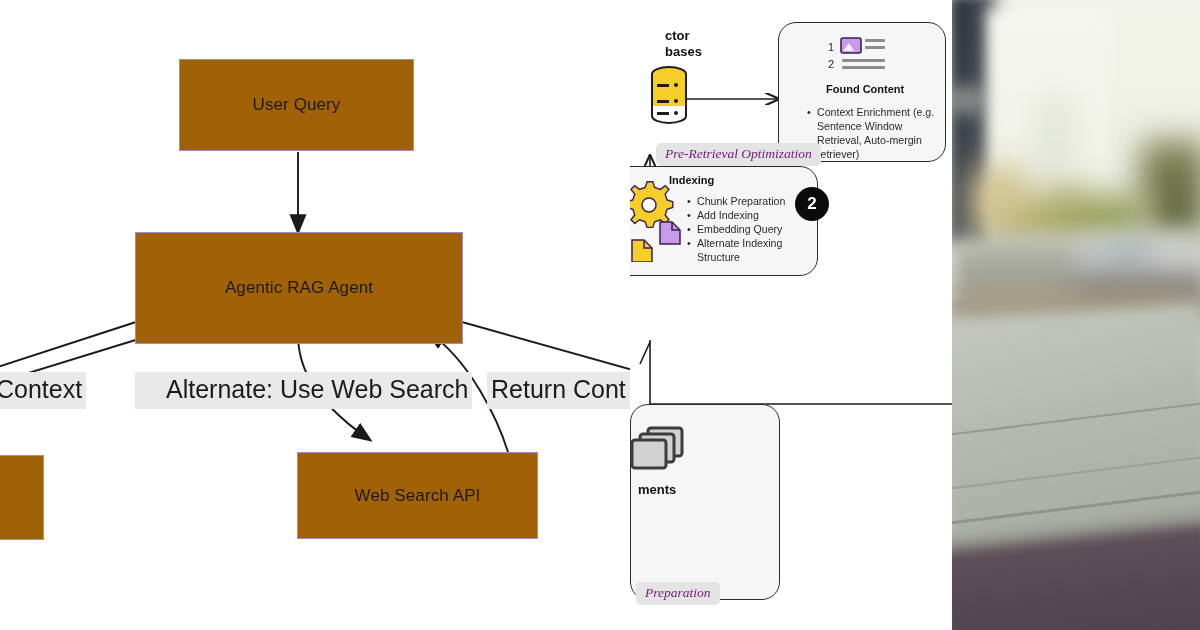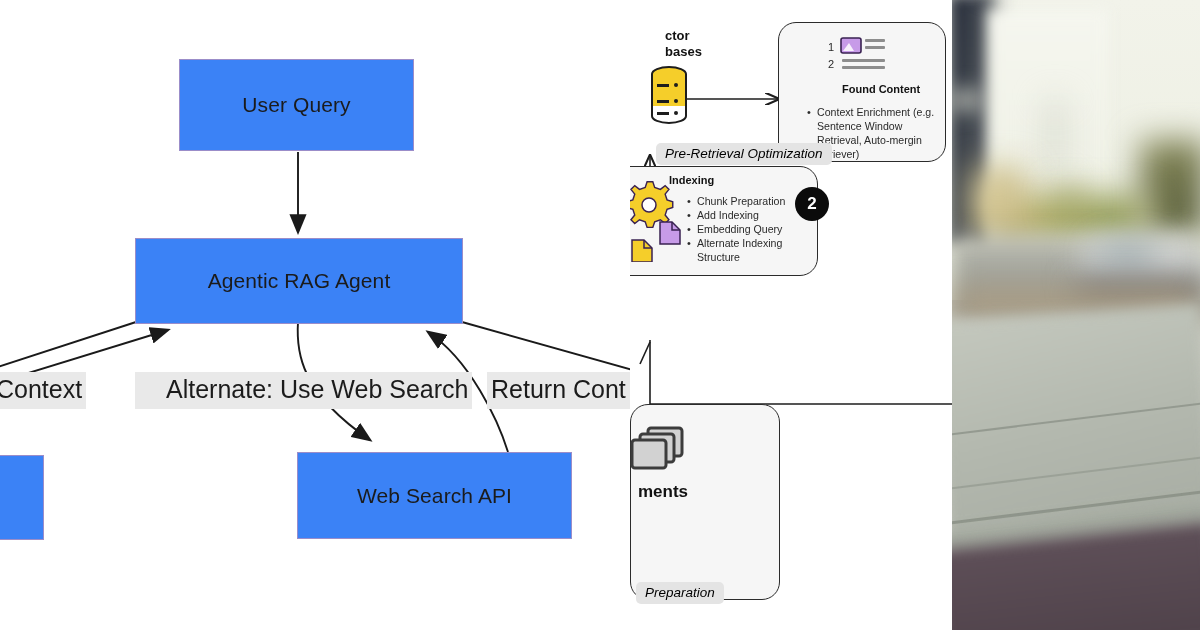--- a/index.html
+++ b/index.html
@@ -8,52 +8,52 @@
     font-family:"Liberation Sans", sans-serif;
     background:#ffffff;overflow:hidden;
   }
   #stage{position:relative;width:1200px;height:630px;overflow:hidden;background:#fff;}
 
   
   #panel-flow{position:absolute;left:0;top:0;width:630px;height:630px;background:#ffffff;overflow:hidden;}
   #flow-svg{position:absolute;left:0;top:0;width:630px;height:630px;}
   .mnode{
     position:absolute;box-sizing:border-box;
-    background:#3b82f6;border:1.6px solid #9B8DC9;
+    background:#a16207;border:1.6px solid #9B8DC9;
     display:flex;align-items:center;justify-content:center;
-    color:#1b1b1b;font-size:21px;letter-spacing:.1px;
+    color:#1b1b1b;font-size:17px;letter-spacing:.1px;
     font-family:"Liberation Sans", sans-serif;white-space:nowrap;
   }
   .edge-label{
     position:absolute;background:#E9E9E9;color:#1b1b1b;
     font-size:25px;line-height:1;padding:5px 4px 7px 4px;white-space:nowrap;
   }
 
   
   #panel-rag{position:absolute;left:630px;top:0;width:322px;height:630px;background:#ffffff;overflow:hidden;}
   #rag-inner{position:absolute;left:-392px;top:-66px;width:740px;height:770px;}
   .outer-frame{
     position:absolute;left:18px;top:24px;width:700px;height:716px;
     border:1.5px solid #2b2b2b;border-radius:26px;background:transparent;
   }
   .stage-card{
     position:absolute;box-sizing:border-box;
     background:#F6F6F6;border:1.3px solid #2b2b2b;border-radius:18px;
   }
   .stage-tab{
-    position:absolute;background:#E4E4E4;color:#000000;
+    position:absolute;background:#E4E4E4;color:#701a75;
     font-style:italic;font-size:13.5px;border-radius:5px;
-    padding:3px 9px 4px 9px;white-space:nowrap;font-family:Liberation Sans, sans-serif;
+    padding:3px 9px 4px 9px;white-space:nowrap;font-family:Liberation Serif, serif;
   }
   .step-badge{
     position:absolute;width:34px;height:34px;border-radius:50%;
     background:#0b0b0b;color:#fff;font-size:17px;font-weight:bold;
     display:flex;align-items:center;justify-content:center;
   }
-  .card-title{position:absolute;font-size:17px;font-weight:bold;color:#121212;white-space:nowrap;}
+  .card-title{position:absolute;font-size:13px;font-weight:bold;color:#121212;white-space:nowrap;}
   .card-sub{position:absolute;font-size:11px;font-weight:bold;color:#121212;white-space:nowrap;}
   .bullets{position:absolute;font-size:10.6px;color:#2a2a2a;line-height:1.32;padding:0;margin:0;list-style:none;}
   .bullets li{position:relative;padding-left:11px;}
   .bullets li:before{content:"\2022";position:absolute;left:1px;top:-1px;font-size:11px;color:#2a2a2a;}
   .rag-label{position:absolute;font-size:13px;font-weight:bold;color:#121212;line-height:1.22;white-space:nowrap;}
   .numline{position:absolute;font-size:11px;color:#2a2a2a;}
   .gl{position:absolute;background:#8d8d8d;height:3px;border-radius:1px;}
   .gl2{position:absolute;background:#8d8d8d;height:3px;border-radius:1px;}
 
   
@@ -87,25 +87,25 @@
 
       <path d="M508,452 C498,420 470,360 428,332" stroke="#1a1a1a" stroke-width="1.9" fill="none" marker-end="url(#ah)"></path>
 
       <path d="M462,322 L640,372" stroke="#1a1a1a" stroke-width="1.9" fill="none"></path>
     </svg>
 
     <div class="mnode" style="left:179px;top:59px;width:235px;height:92px;">
       <span>User Query</span>
     </div>
 
-    <div class="mnode" style="left:135px;top:238px;width:328px;height:86px;">
+    <div class="mnode" style="left:135px;top:232px;width:328px;height:112px;">
       <span>Agentic RAG Agent</span>
     </div>
 
-    <div class="mnode" style="left:297px;top:452px;width:275px;height:87px;">
+    <div class="mnode" style="left:297px;top:452px;width:241px;height:87px;">
       <span>Web Search API</span>
     </div>
 
     <div class="mnode" style="left:-46px;top:455px;width:90px;height:85px;"></div>
 
     <div class="edge-label" style="left:-8px;top:372px;">
       <span>Context</span>
     </div>
     <div class="edge-label" style="left:135px;top:372px;padding-left:31px;">
       <span>Alternate: Use Web Search</span>
@@ -167,21 +167,21 @@
       </svg>
       <div class="gl" style="left:627px;top:105px;width:20px;"></div>
       <div class="gl" style="left:627px;top:112px;width:20px;"></div>
 
       <div class="numline" style="left:590px;top:124px;">
         <span>2</span>
       </div>
       <div class="gl2" style="left:604px;top:125px;width:43px;"></div>
       <div class="gl2" style="left:604px;top:132px;width:43px;"></div>
 
-      <div class="card-sub" style="left:588px;top:149px;margin-left:16px;">
+      <div class="card-sub" style="left:588px;top:149px;">
         <span>Found Content</span>
       </div>
       <ul class="bullets" style="left:568px;top:172px;width:142px;">
         <li>Context Enrichment (e.g. Sentence Window Retrieval, Auto-mergin retriever)</li>
       </ul>
 
       <div class="stage-card" style="left:368px;top:232px;width:212px;height:110px;"></div>
       <div class="stage-tab" style="left:418px;top:209px;">
         <span>Pre-Retrieval Optimization</span>
       </div>

